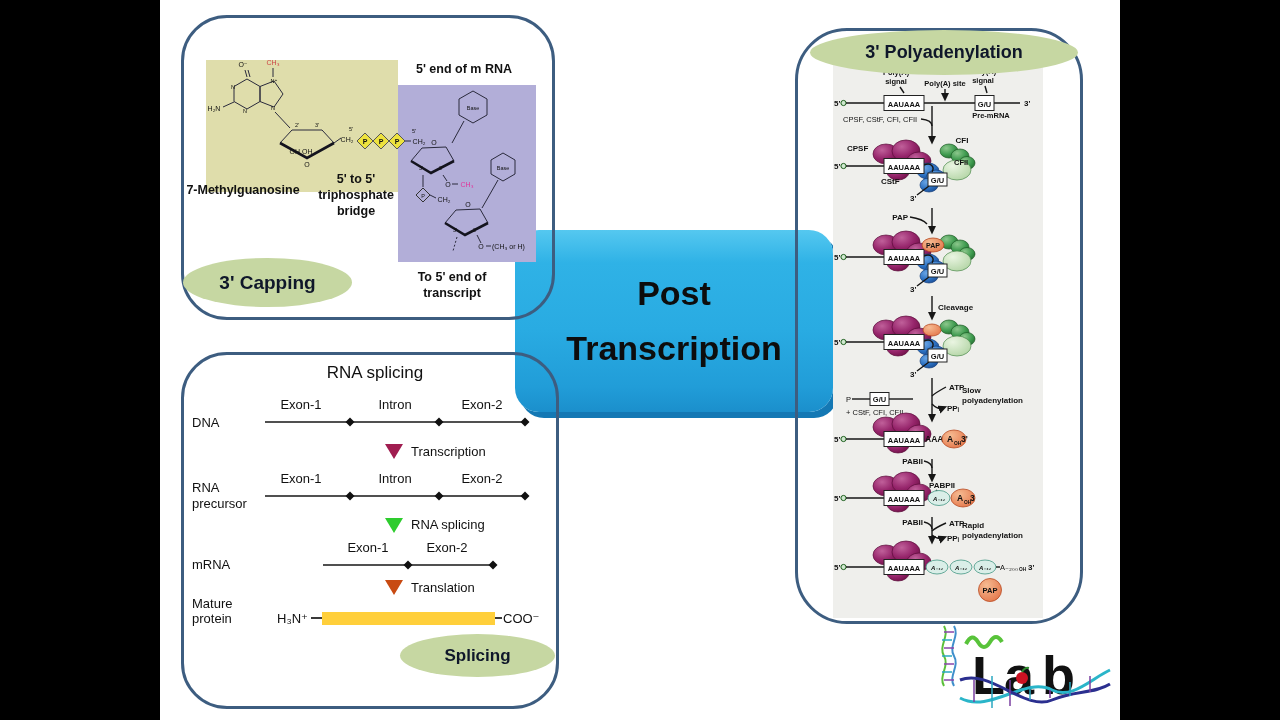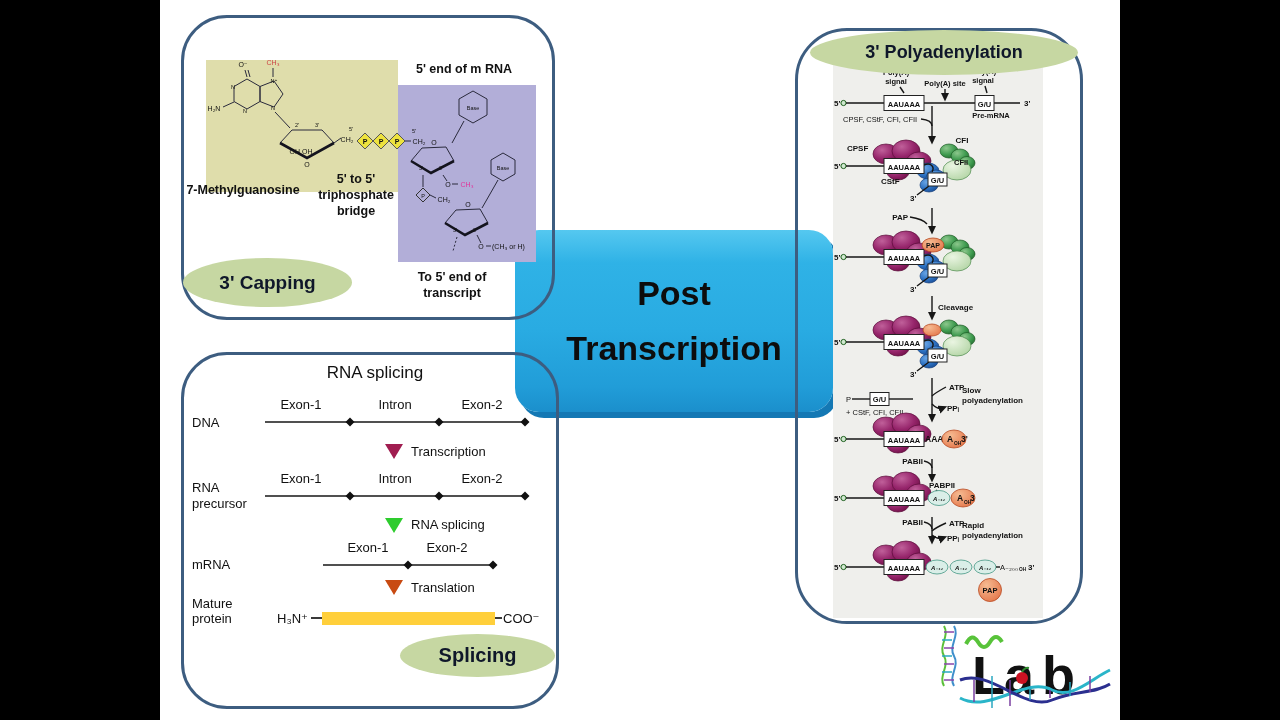--- a/index.html
+++ b/index.html
@@ -14,21 +14,21 @@
   .titlebox div{font-size:34px;font-weight:bold;color:#0d0d0d;line-height:55px;white-space:nowrap;}
   
   .panel{position:absolute;border:3.5px solid #3d5d80;background:transparent;z-index:3;box-sizing:border-box;}
   .panel.capping{left:21px;top:15px;width:374px;height:305px;border-radius:46px;}
   .panel.splicing{left:21px;top:352px;width:378px;height:357px;border-radius:46px;}
   .panel.poly{left:635px;top:28px;width:288px;height:596px;border-radius:52px;}
   
   .badge{position:absolute;background:#c6d7a2;border-radius:50%;z-index:4;
     display:flex;align-items:center;justify-content:center;font-weight:bold;color:#0f172a;}
   .badge.capping{left:23px;top:258px;width:169px;height:49px;font-size:19px;}
-  .badge.splicing{left:240px;top:634px;width:155px;height:43px;font-size:20px;}
+  .badge.splicing{left:240px;top:634px;width:155px;height:43px;font-size:17px;}
   .badge.poly{left:650px;top:30px;width:268px;height:45px;font-size:18px;}
   svg{position:absolute;z-index:2;overflow:visible;}
   svg text{font-family:"Liberation Sans","DejaVu Sans",sans-serif;fill:#111;}
   
   .lb12{font-size:12.5px;font-weight:bold;text-anchor:middle;}
   .c7{font-size:7px;}
   .c7m{font-size:7px;text-anchor:middle;}
   .c6{font-size:5.5px;text-anchor:middle;}
   .c7b{font-size:7px;font-weight:bold;text-anchor:middle;}
   .pink{fill:#e0359a;}

